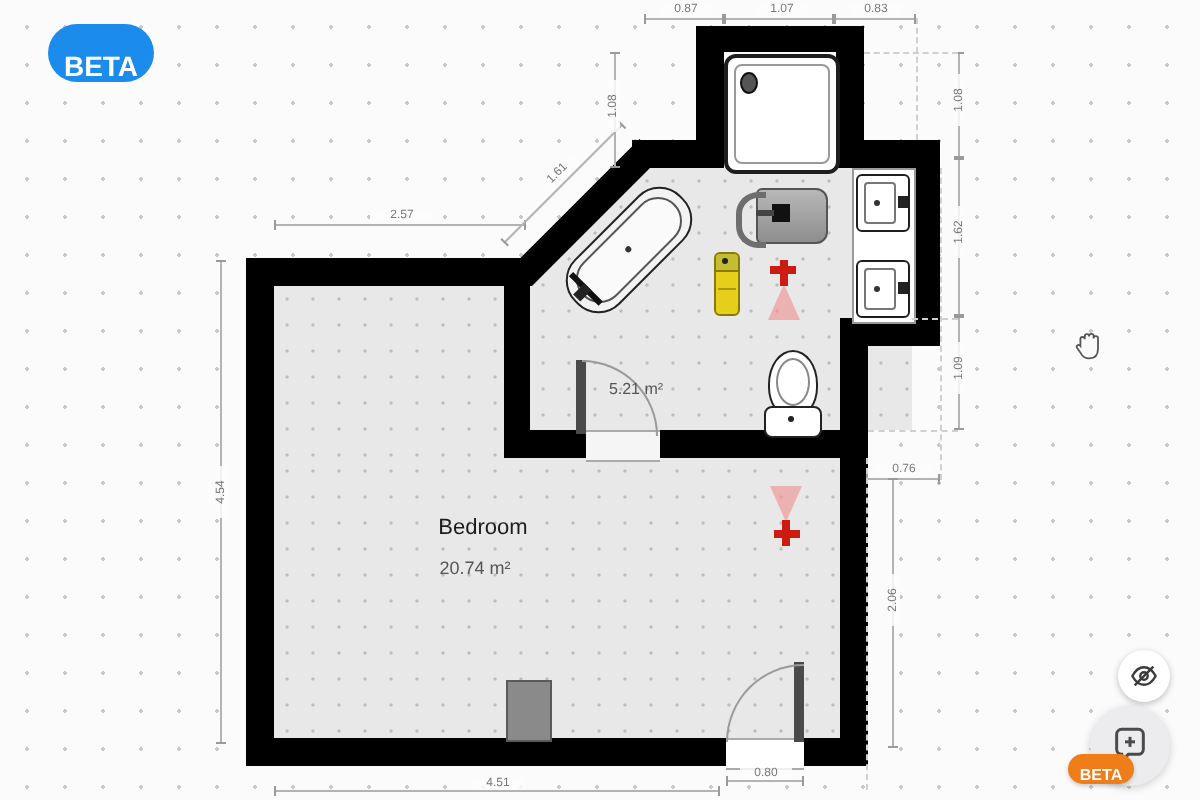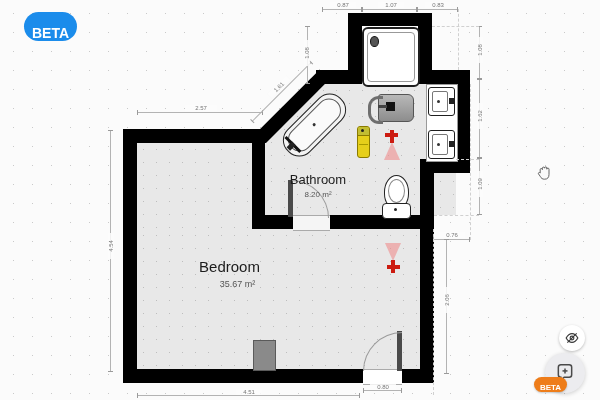--- a/index.html
+++ b/index.html
@@ -120,24 +120,23 @@
   </div>
 
   <div style="position:absolute;left:385px;top:243px;width:16px;height:30px;">
     <div style="position:absolute;left:0;top:0;width:0;height:0;border-left:8px solid transparent;border-right:8px solid transparent;border-top:18px solid rgba(238,140,140,0.6);"></div>
     <div style="position:absolute;left:2px;top:22px;width:13px;height:4px;background:#cc1b10;"></div>
     <div style="position:absolute;left:6px;top:17px;width:4px;height:13px;background:#cc1b10;"></div>
   </div>
 
   <div style="position:absolute;left:253px;top:340px;width:21px;height:29px;background:#8a8a8a;border:1px solid #5a5a5a;"></div>
 
-  <div class="room-name" style="left:172px;top:258px;width:115px;font-size:15px;">Bedroom</div>
-  <div class="room-area" style="left:180px;top:279px;width:115px;font-size:9px;">35.67 m²</div>
-  <div class="room-name" style="left:268px;top:172px;width:100px;font-size:13px;">Bathroom</div>
-  <div class="room-area" style="left:268px;top:190px;width:100px;font-size:8px;">8.20 m²</div>
+  <div class="room-name" style="left:184px;top:258px;width:115px;font-size:11px;">Bedroom</div>
+  <div class="room-area" style="left:180px;top:279px;width:115px;font-size:9px;">20.74 m²</div>
+  <div class="room-area" style="left:268px;top:190px;width:100px;font-size:8px;">5.21 m²</div>
 
   <div class="dim-line-h" style="left:137px;top:112px;width:126px;"></div>
   <div class="dim-label" style="left:185px;top:105px;width:30px;">2.57</div>
 
   <div class="dim-line-v" style="left:110px;top:130px;height:242px;"></div>
   <div class="dim-label rot90" style="left:98px;top:243px;width:24px;">4.54</div>
 
   <div class="dim-line-h" style="left:252px;top:121px;width:84px;transform:rotate(-45deg);transform-origin:left center;"></div>
   <div class="dim-label rot45" style="left:266px;top:84px;width:24px;">1.61</div>
 

